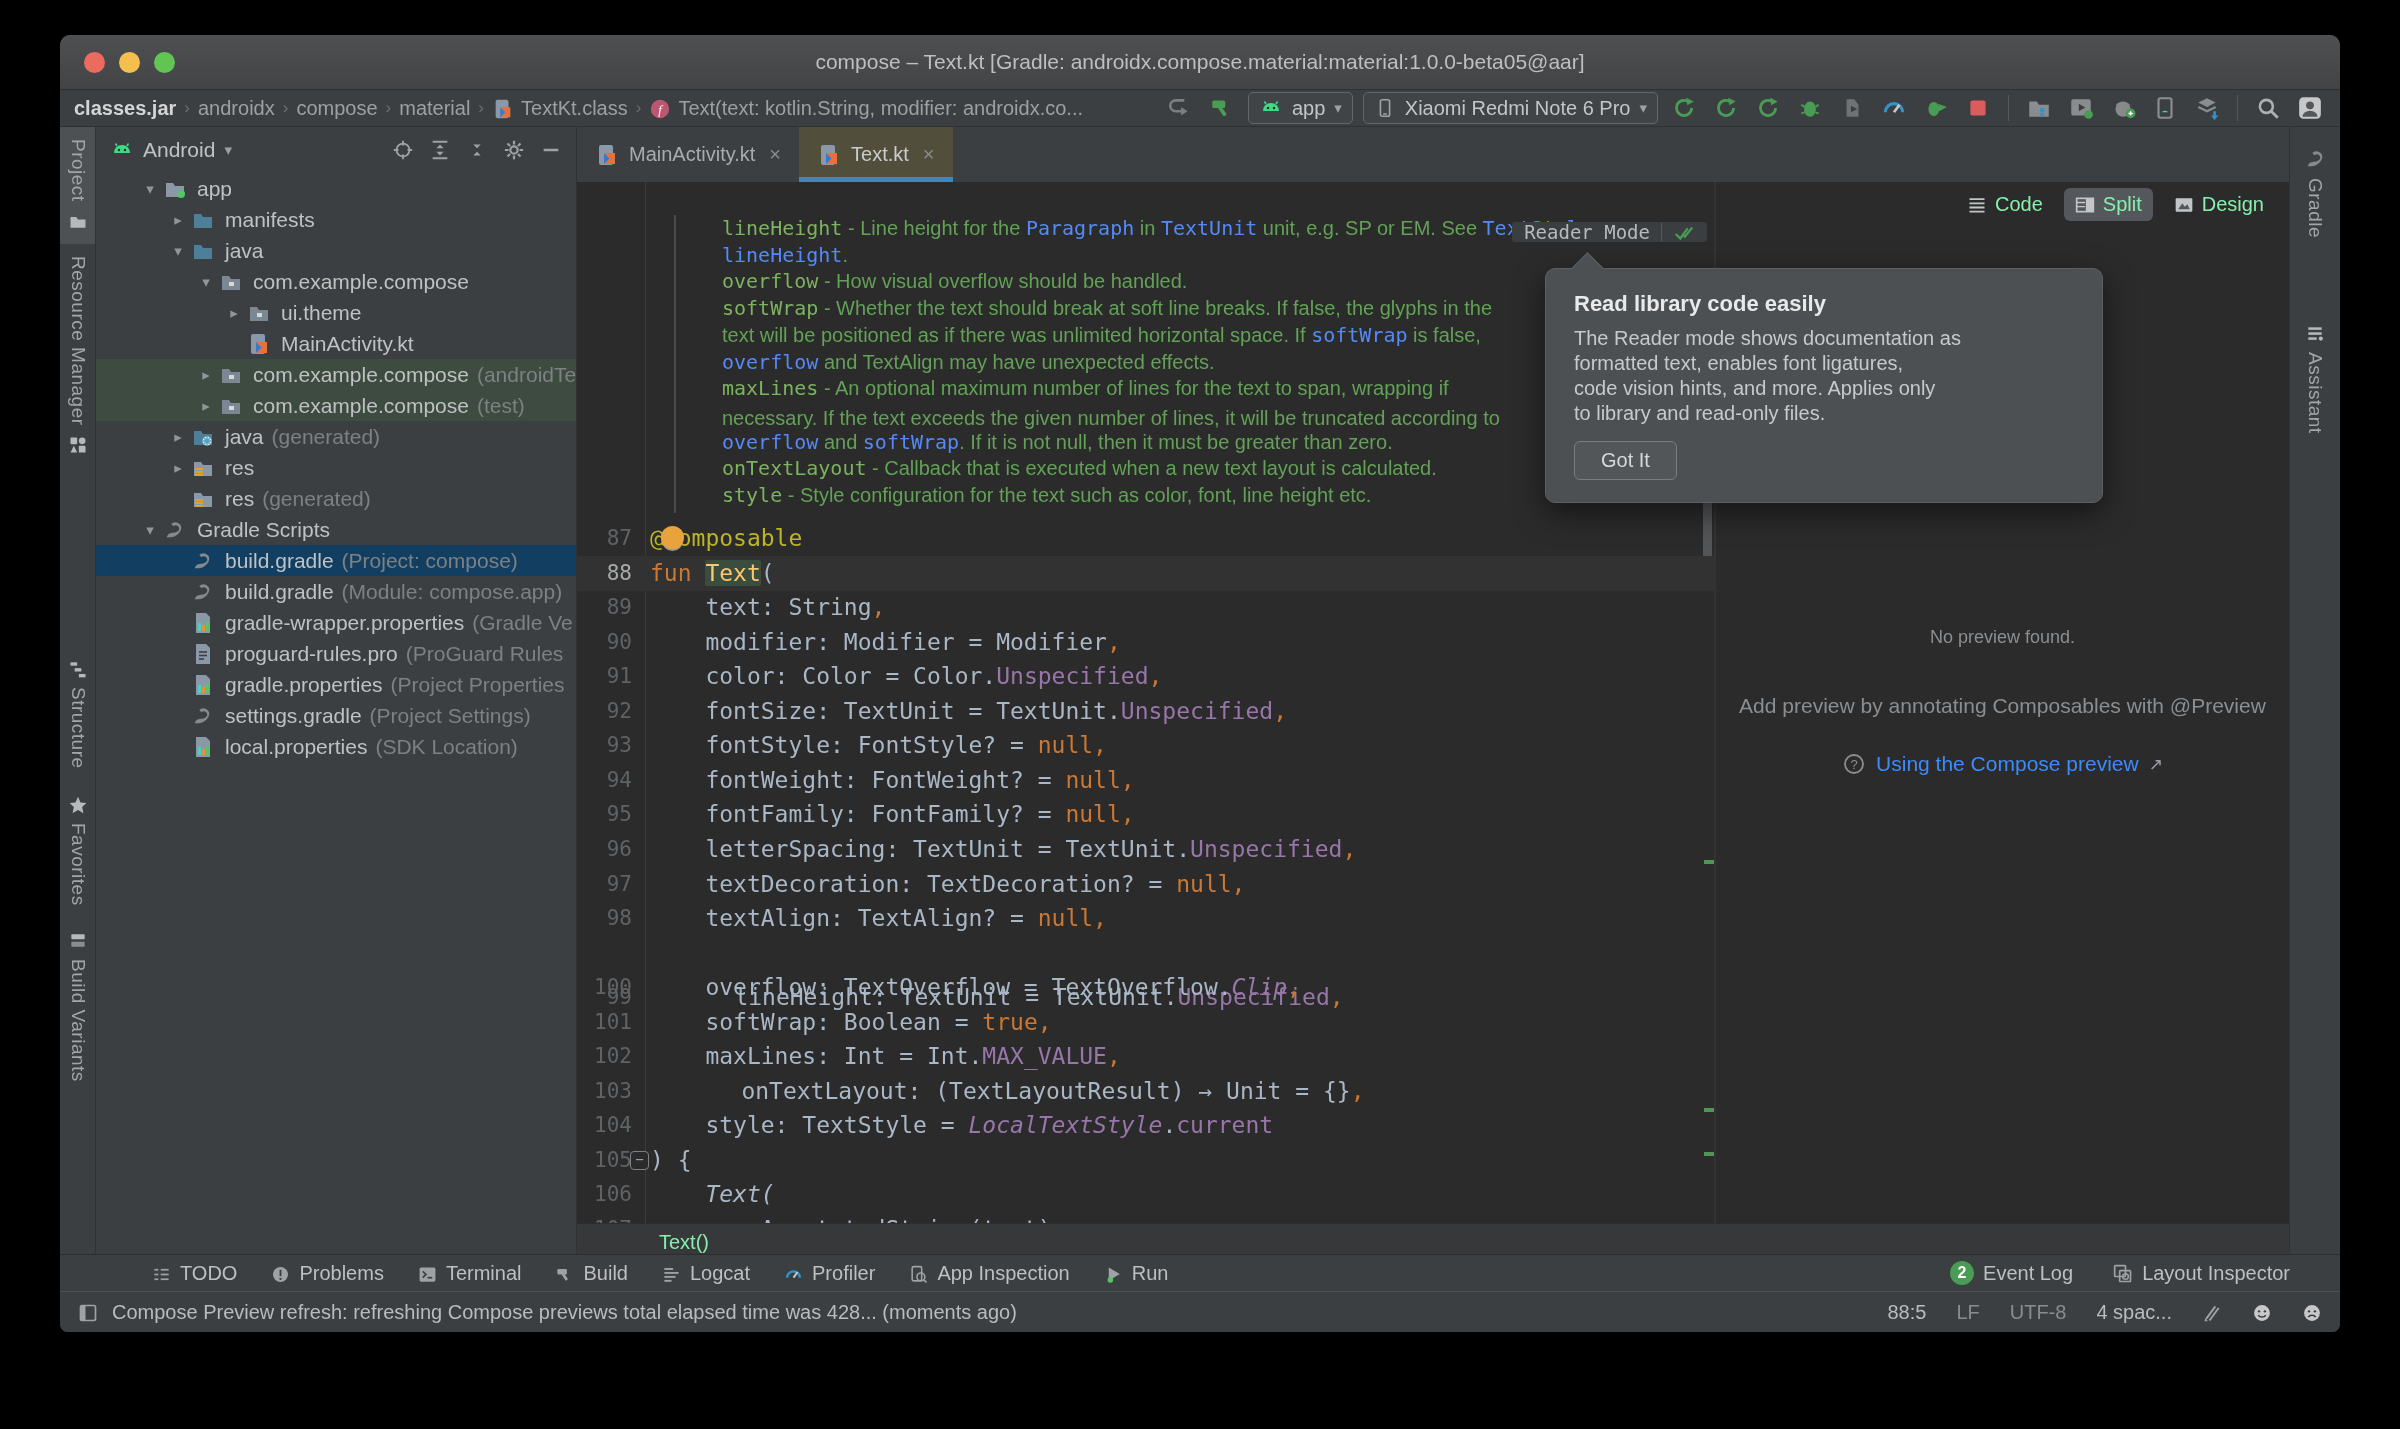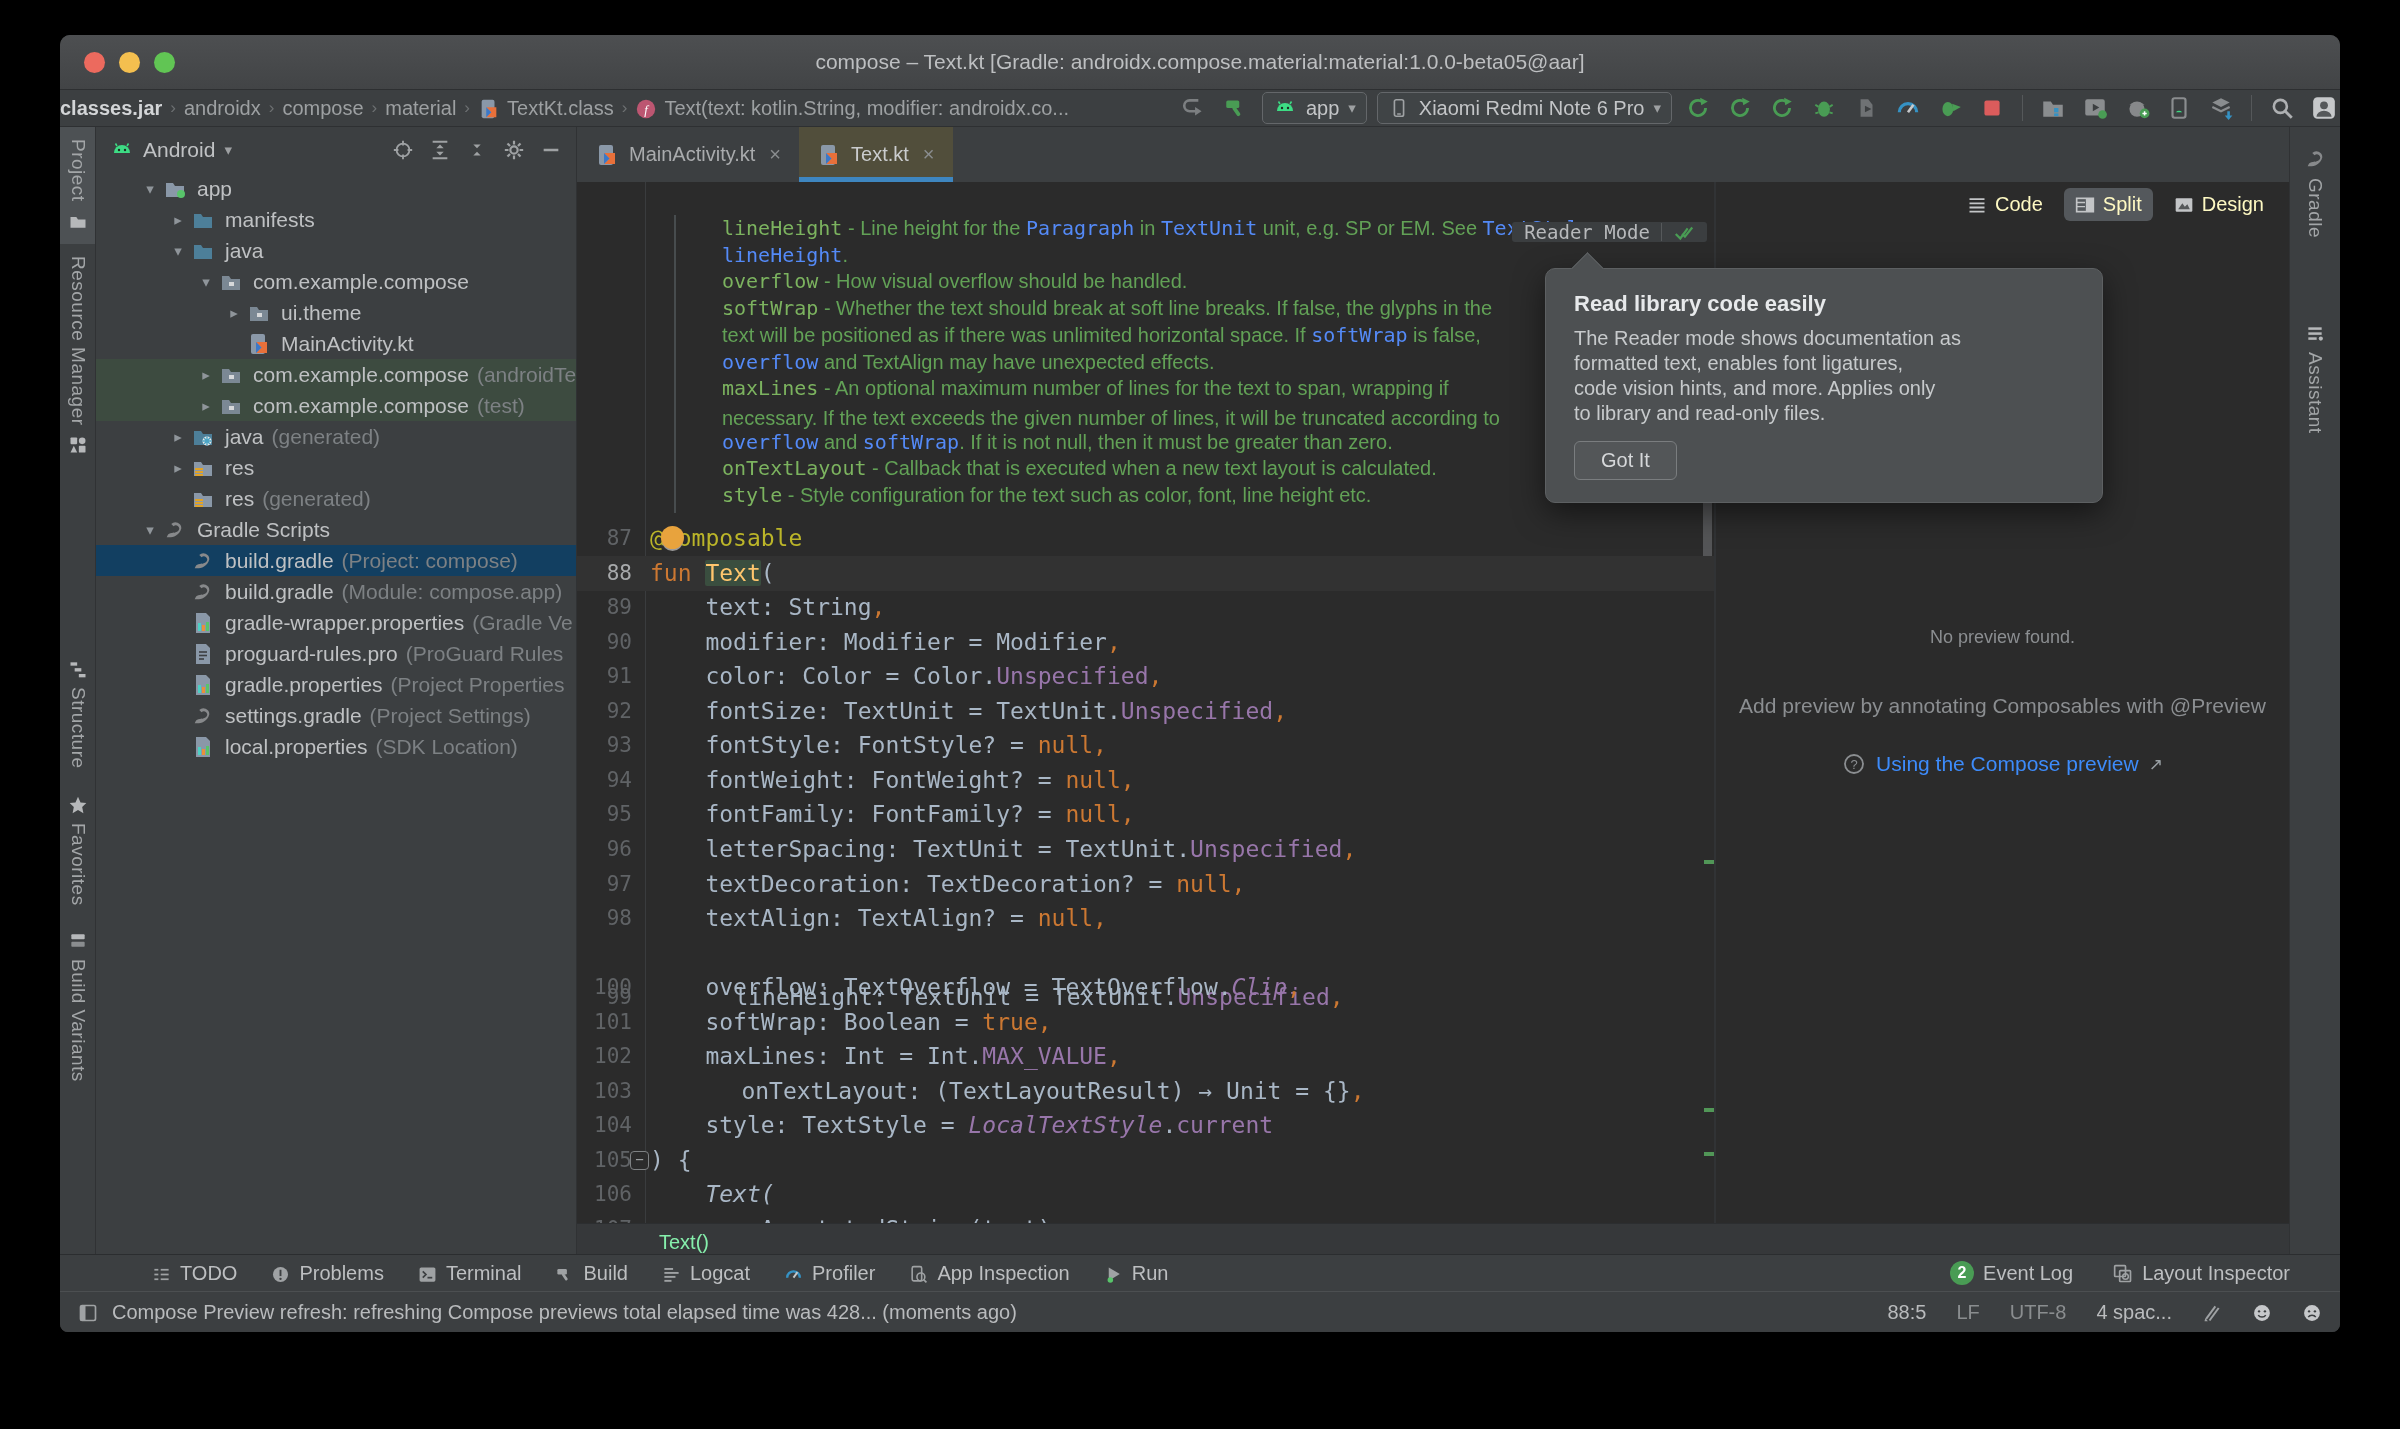--- a/index.html
+++ b/index.html
@@ -10,21 +10,21 @@
     display:flex;flex-direction:column;}
   
   .titlebar{height:54px;flex:0 0 54px;background:linear-gradient(#4d4f51,#424446);
     border-bottom:1px solid #2d2f31;position:relative;display:flex;align-items:center;}
   .tl{width:21px;height:21px;border-radius:50%;margin-left:14px;}
   .tl:first-child{margin-left:24px;}
   .tl.red{background:#ec6a5e}.tl.yellow{background:#f4bf4f}.tl.green{background:#61c554}
   .wtitle{position:absolute;left:0;right:0;text-align:center;font-size:21px;color:#bdbfc1;}
   
   .navbar{height:36px;flex:0 0 36px;background:#3c3f41;border-bottom:1px solid #2e3032;
-    display:flex;align-items:center;padding:0 0;}
+    display:flex;align-items:center;padding:0 14px;}
   .crumbs{display:flex;align-items:center;gap:6px;font-size:20px;color:#9da0a2;white-space:nowrap;}
   .crumb{display:flex;align-items:center;gap:7px;}
   .crumb.bold{color:#d3d5d7;font-weight:bold;}
   .csep{color:#6d7072;font-size:17px;padding:0 2px;}
   .navtools{margin-left:auto;display:flex;align-items:center;gap:10px;}
   .ntbtn{display:flex;align-items:center;justify-content:center;width:32px;height:30px;border-radius:4px;}
   .combo{display:flex;align-items:center;gap:9px;border:1px solid #64676a;border-radius:5px;
     height:30px;padding:0 10px;color:#c3c5c7;font-size:20px;background:#404446;}
   .navsep{width:1px;height:26px;background:#55585a;margin:0 4px;}
   
@@ -84,21 +84,21 @@
     color:#9ea1a3;font-size:14px;line-height:15px;text-align:center;background:#2b2b2b;z-index:3;}
   .readerchip{position:absolute;top:40px;right:7px;height:20px;background:#3b3e40;border-radius:3px;
     display:flex;align-items:center;gap:11px;padding:0 12px;font-size:19px;color:#b7b9bb;z-index:5;}
   .readerchip .div{width:1px;height:18px;background:#56595b;}
   .scrollthumb{position:absolute;right:2px;top:315px;width:9px;height:66px;border-radius:5px;
     background:rgba(170,174,178,.33);}
   .stripemark{position:absolute;right:0;width:10px;height:4px;background:#519657;}
   
   .preview{flex:1 1 auto;position:relative;border-left:2px solid #313335;background:#2b2b2b;}
   .modes{position:absolute;top:0;right:14px;height:44px;display:flex;align-items:center;gap:10px;}
-  .mode{display:flex;align-items:center;gap:8px;padding:5px 11px;font-size:20px;color:#fef9c3;border-radius:6px;}
+  .mode{display:flex;align-items:center;gap:8px;padding:5px 11px;font-size:20px;color:#86efac;border-radius:6px;}
   .mode.active{background:#54585c;}
   .pv-title{position:absolute;top:445px;left:0;right:0;text-align:center;font-size:18px;color:#8b8e91;}
   .pv-hint{position:absolute;top:512px;left:0;right:0;text-align:center;font-size:21px;color:#8b8e91;}
   .pv-link{position:absolute;top:570px;left:0;right:0;display:flex;justify-content:center;align-items:center;gap:10px;}
   .pv-link .lk{color:#3d8bfa;font-size:21px;}
   .pv-link .ext{color:#9aa0a5;font-size:17px;}
   .edcrumb{height:30px;flex:0 0 30px;background:#36383a;border-top:1px solid #2c2e30;display:flex;
     align-items:flex-end;padding-left:82px;font-size:20px;color:#86efac;}
   
   .twbar{height:36px;flex:0 0 36px;background:#3c3f41;border-top:1px solid #2b2d2f;display:flex;

